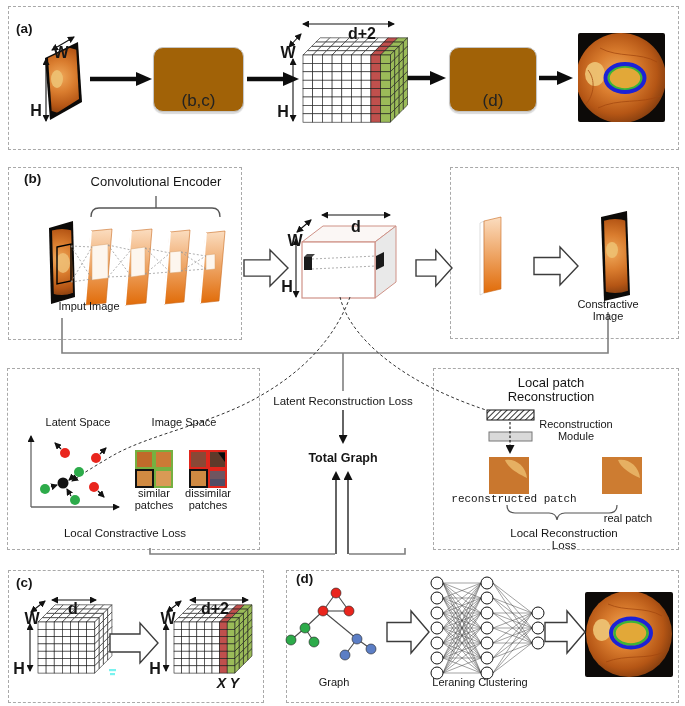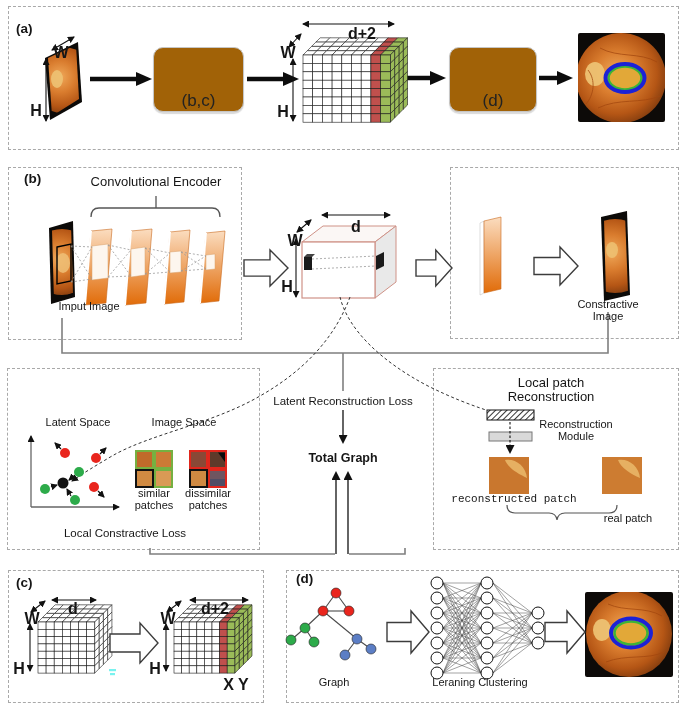--- a/index.html
+++ b/index.html
@@ -787,26 +787,27 @@
 patches</div>
   <div class="lbl c" style="left:208px;top:488px;">dissimilar
 patches</div>
   <div class="lbl c" style="left:125px;top:527px;font-size:11.5px;">Local Constractive Loss</div>
 
   <div class="lbl t c" style="left:551px;top:376px;">Local patch Reconstruction</div>
   <div class="lbl c" style="left:576px;top:419px;">Reconstruction
 Module</div>
   <div class="lbl c" style="left:514px;top:494px;font-family:Liberation Mono, monospace;">reconstructed patch</div>
   <div class="lbl c" style="left:628px;top:494px;margin-top:19px;">real patch</div>
+  <div class="lbl c" style="left:564px;top:527px;font-size:11.5px;">Local Reconstruction Loss</div>
 
   <div class="lbl plabel" style="left:16px;top:576px;">(c)</div>
   <div class="lbl dim c" style="left:73px;top:580px;">d</div>
   <div class="lbl dim c" style="left:32px;top:590px;">W</div>
   <div class="lbl dim c" style="left:19px;top:640px;">H</div>
   <div class="lbl dim c" style="left:215px;top:580px;">d+2</div>
   <div class="lbl dim c" style="left:168px;top:590px;">W</div>
   <div class="lbl dim c" style="left:155px;top:640px;">H</div>
-  <div class="lbl c" style="left:236px;top:676px;font-size:16px;font-weight:bold;">X Y</div>
+  <div class="lbl c" style="left:228px;top:676px;font-size:14px;font-weight:bold;font-style:italic;">X Y</div>
 
   <div class="lbl plabel" style="left:296px;top:572px;">(d)</div>
   <div class="lbl c" style="left:334px;top:677px;">Graph</div>
   <div class="lbl c" style="left:480px;top:677px;">Leraning Clustering</div>
 </div>
 
 </body></html>

